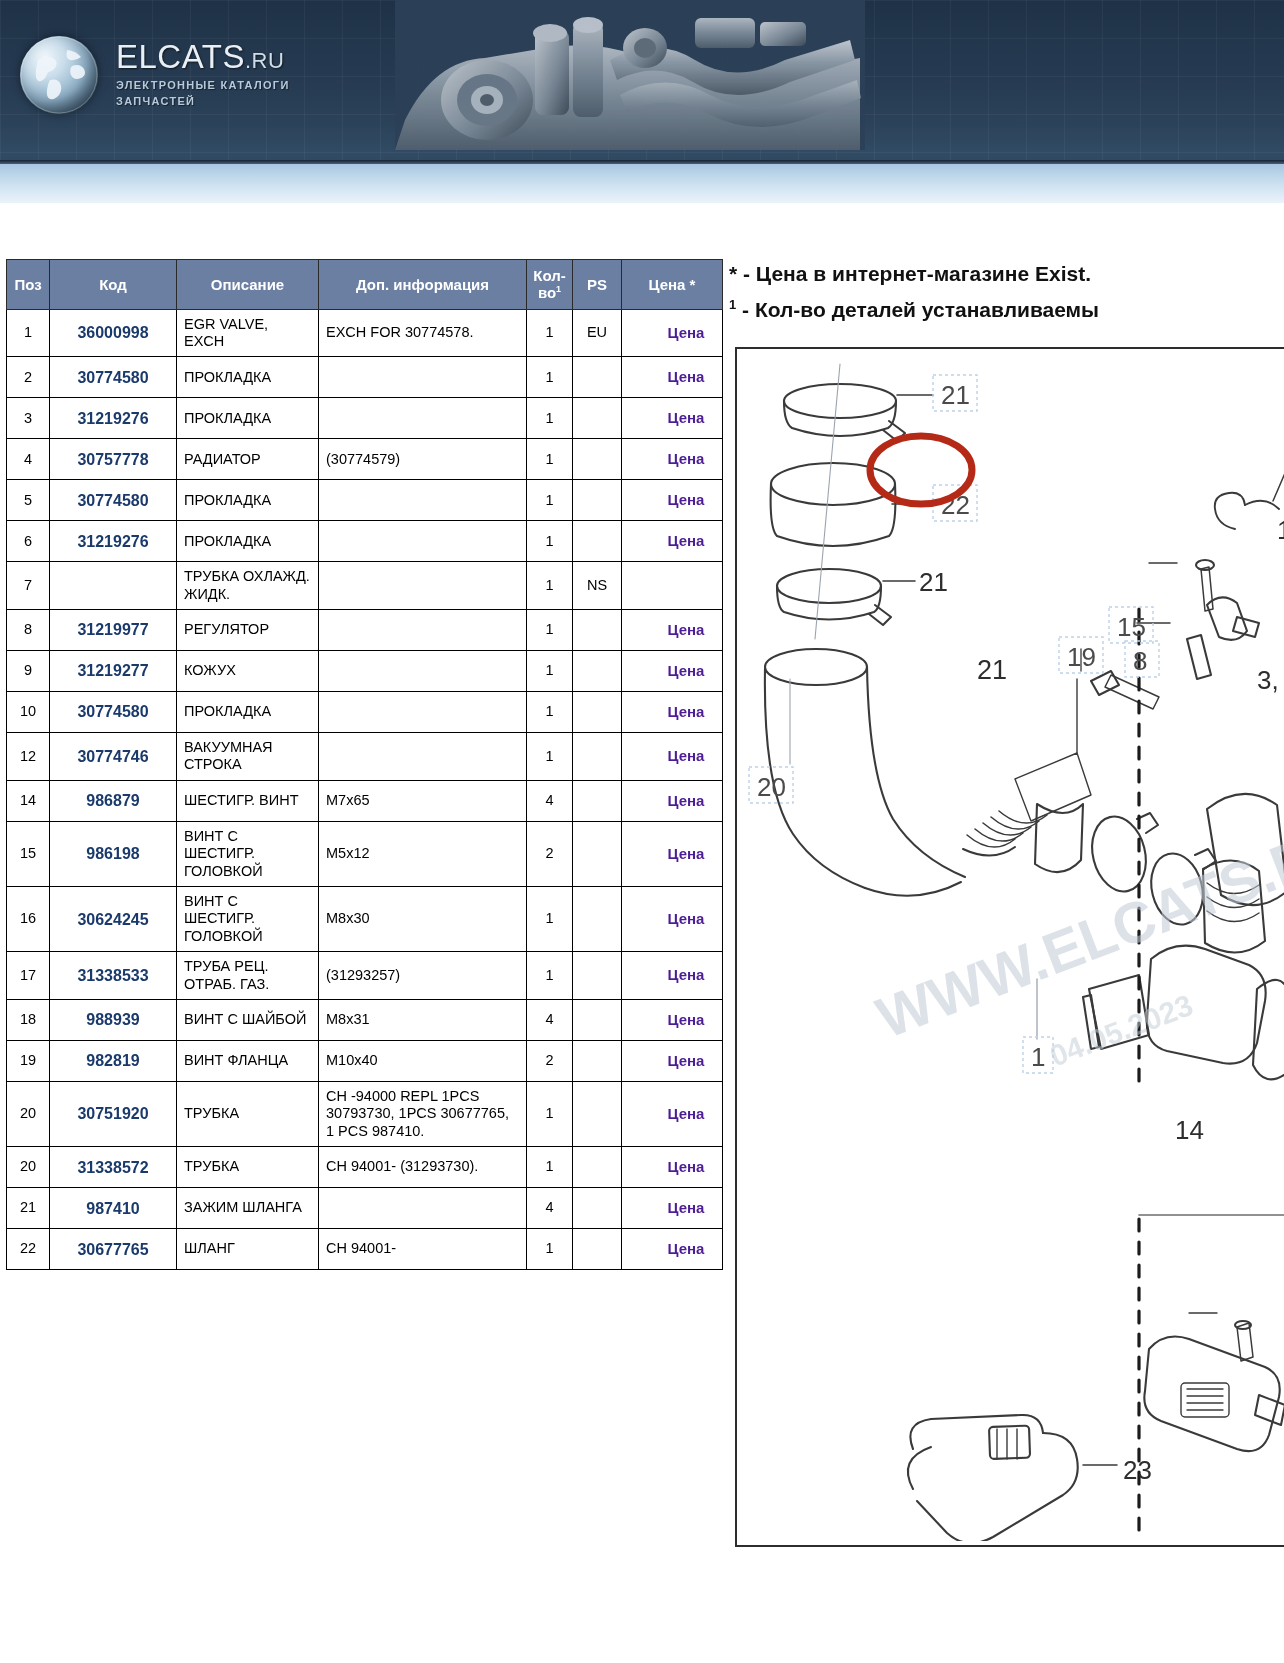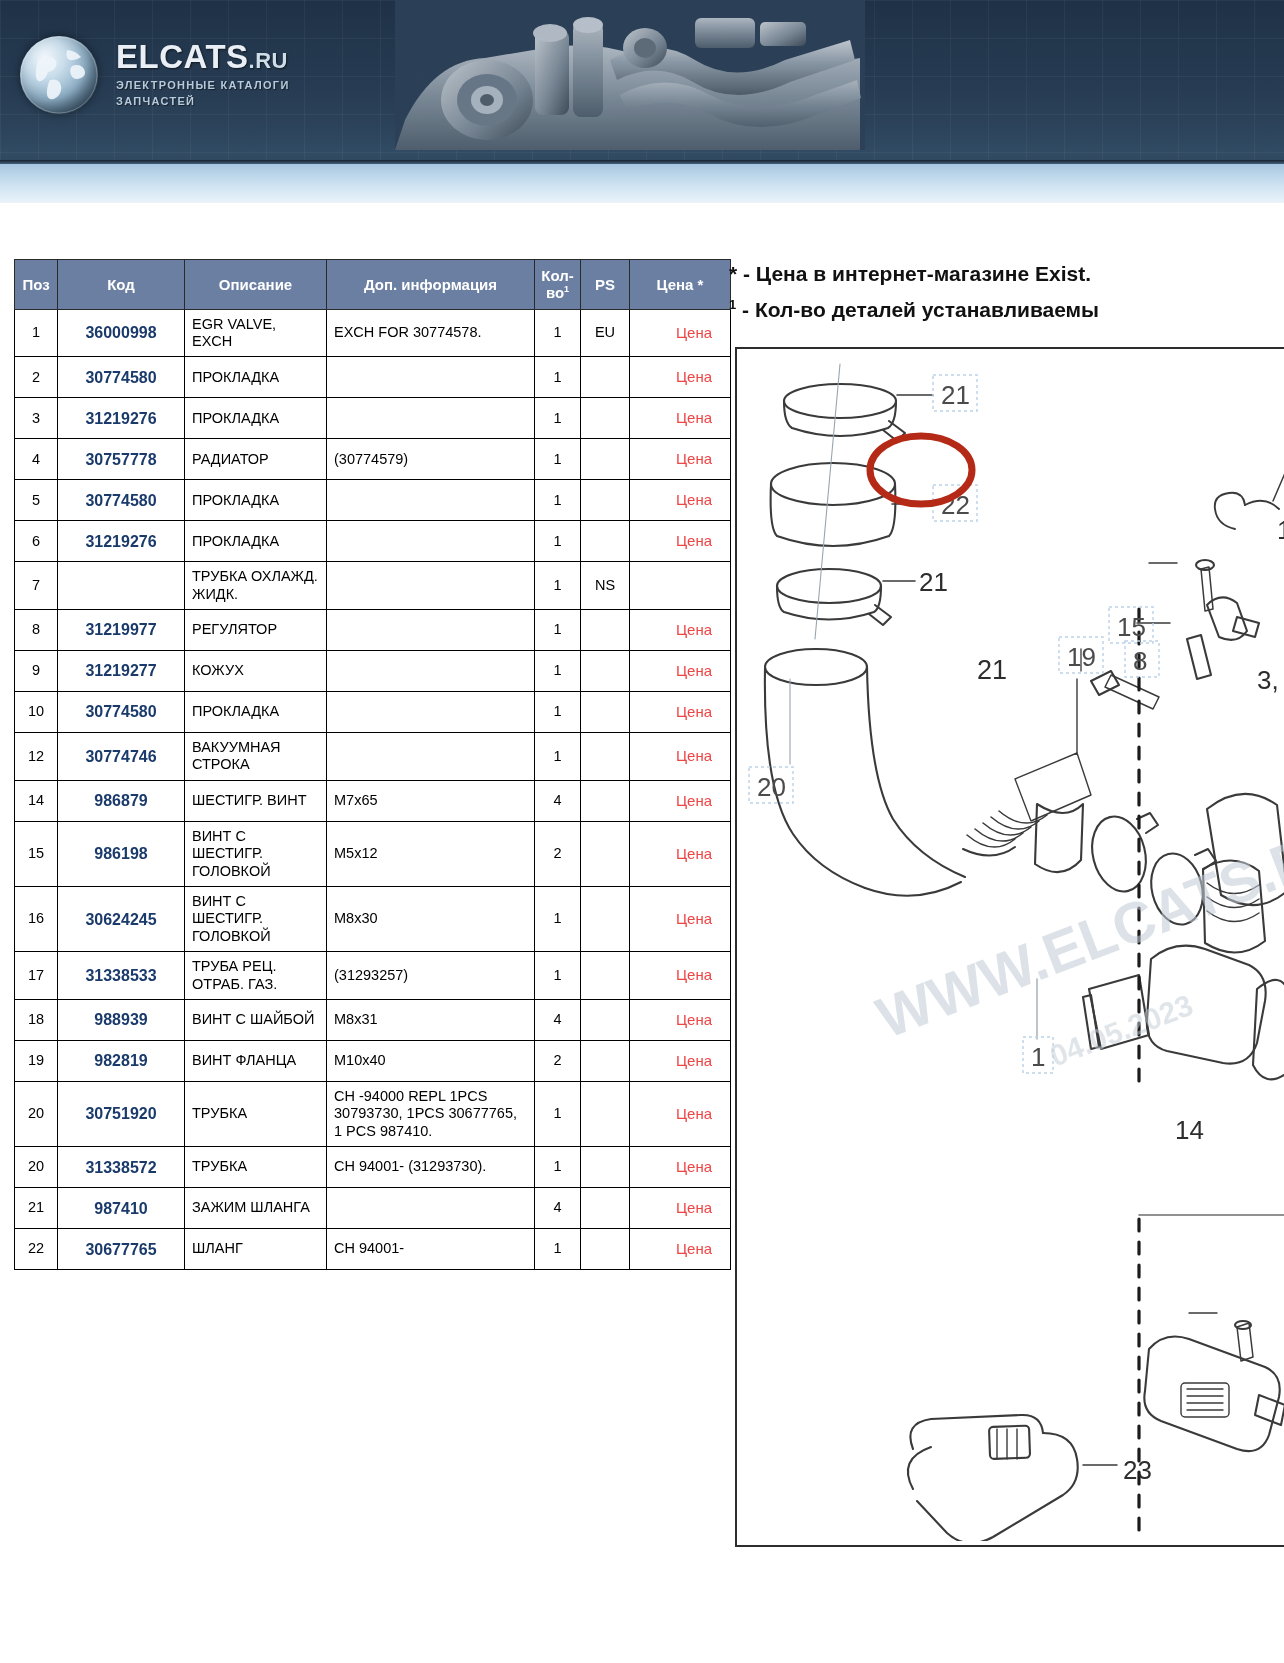--- a/index.html
+++ b/index.html
@@ -48,37 +48,37 @@
   .globe{
     width:78px;height:78px;border-radius:50%;
     background:
       radial-gradient(circle at 32% 28%, #f2f7fb 0%, #c8dcea 26%, #8fb0c8 55%, #44637d 82%, #22384b 100%);
     box-shadow:0 0 10px rgba(0,0,0,.45), inset -6px -8px 16px rgba(0,0,0,.35);
     position:relative;overflow:hidden;
   }
   .globe svg{position:absolute;left:0;top:0;}
   .logo-text{line-height:1;}
   .logo-main{
-    font-size:33px;font-weight:bold;color:#e9eff5;letter-spacing:.5px;
+    font-size:33px;font-weight:normal;color:#e9eff5;letter-spacing:.5px;
     text-shadow:1px 1px 2px rgba(0,0,0,.6);
   }
   .logo-main .tld{font-size:22px;color:#cfdde8;}
   .logo-sub{
     margin-top:5px;font-size:11px;font-weight:bold;color:#b7cadb;letter-spacing:1.3px;
     line-height:1.45;text-shadow:1px 1px 1px rgba(0,0,0,.5);
   }
 
   
   .content{
     position:absolute;left:0;top:203px;width:1284px;height:1460px;
     background:#fff;
   }
 
   
-  .parts-table-wrap{position:absolute;left:14px;top:56px;width:697px;}
+  .parts-table-wrap{position:absolute;left:6px;top:56px;width:697px;}
   table.parts{
     border-collapse:collapse;
     width:697px;
     table-layout:fixed;
     font-size:14.5px;
     color:#000;
   }
   table.parts th{
     background:#6b7fa3;
     color:#ffffff;
@@ -96,21 +96,21 @@
     line-height:1.2;
     height:28px;
   }
   .c-pos{width:38px;text-align:center;}
   .c-code{width:122px;text-align:center;font-weight:bold;color:#1a3a6b;font-size:16px;margin-top:40px;}
   .c-desc{width:137px;}
   .c-info{width:203px;}
   .c-qty{width:41px;text-align:center;}
   .c-ps{width:44px;text-align:center;}
   .c-price{width:96px;text-align:center;}
-  .price-link{color:#ef4444;font-weight:normal;text-decoration:none;font-size:15px;margin-left:28px;}
+  .price-link{color:#4c1d95;font-weight:bold;text-decoration:none;font-size:15px;margin-left:28px;}
   sup.note{font-size:9px;vertical-align:super;}
 
   
   .right-panel{position:absolute;left:729px;top:56px;width:560px;}
   .legend{
     font-size:21px;font-weight:bold;color:#111;line-height:1.45;
     white-space:nowrap;
   }
   .legend sup{font-size:13px;}
   .legend-row{margin:0 0 6px 0;}

